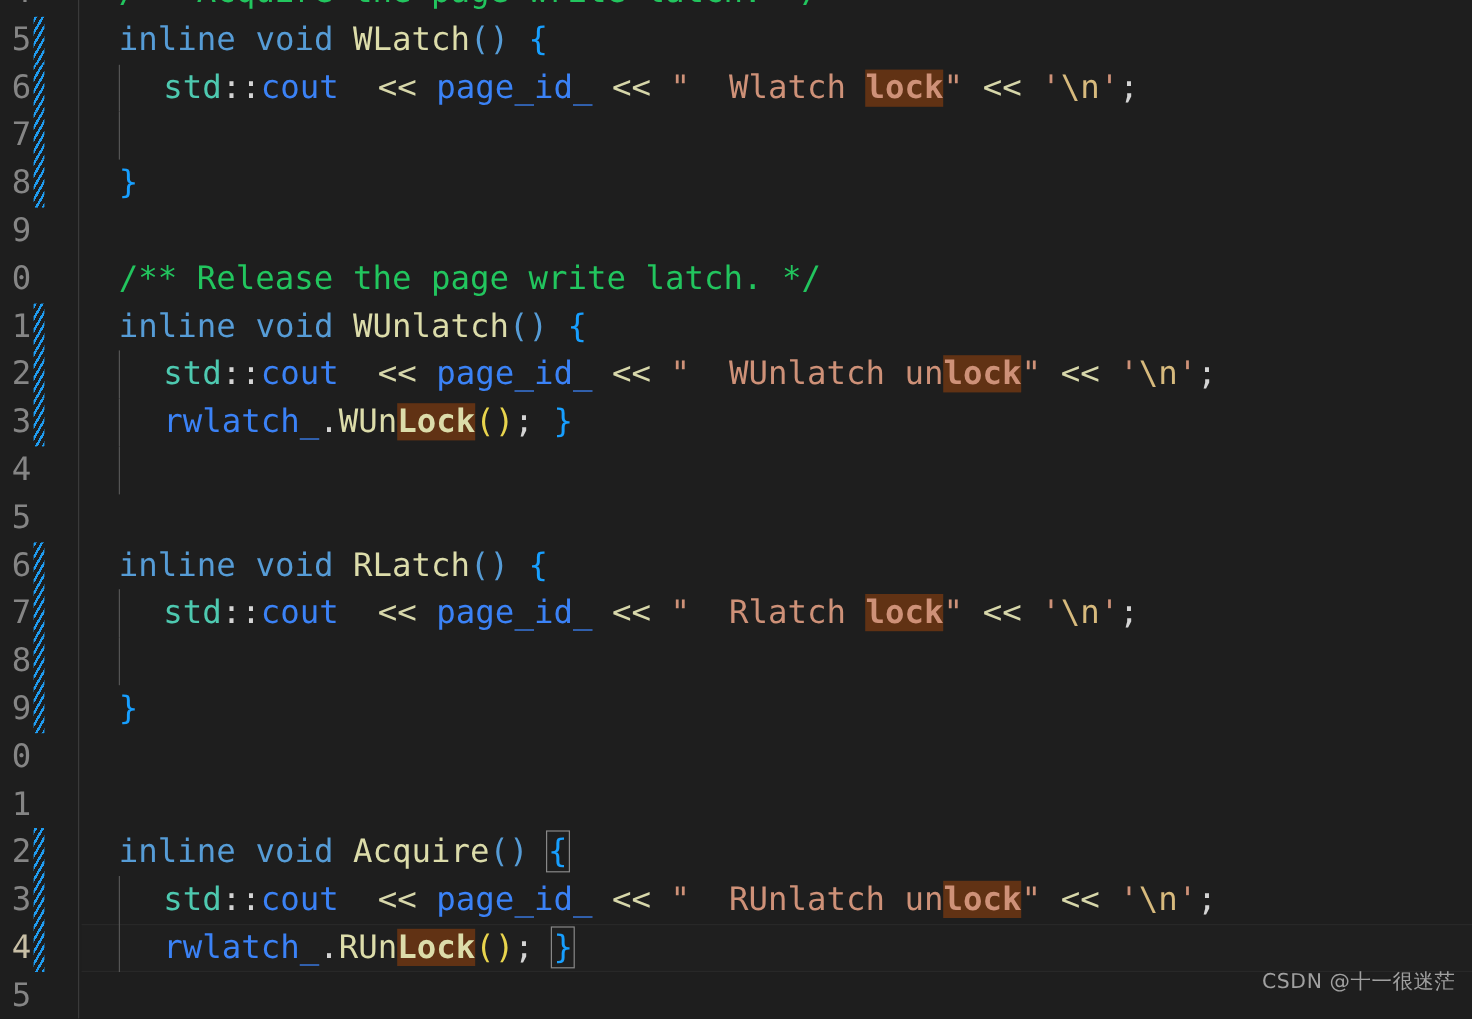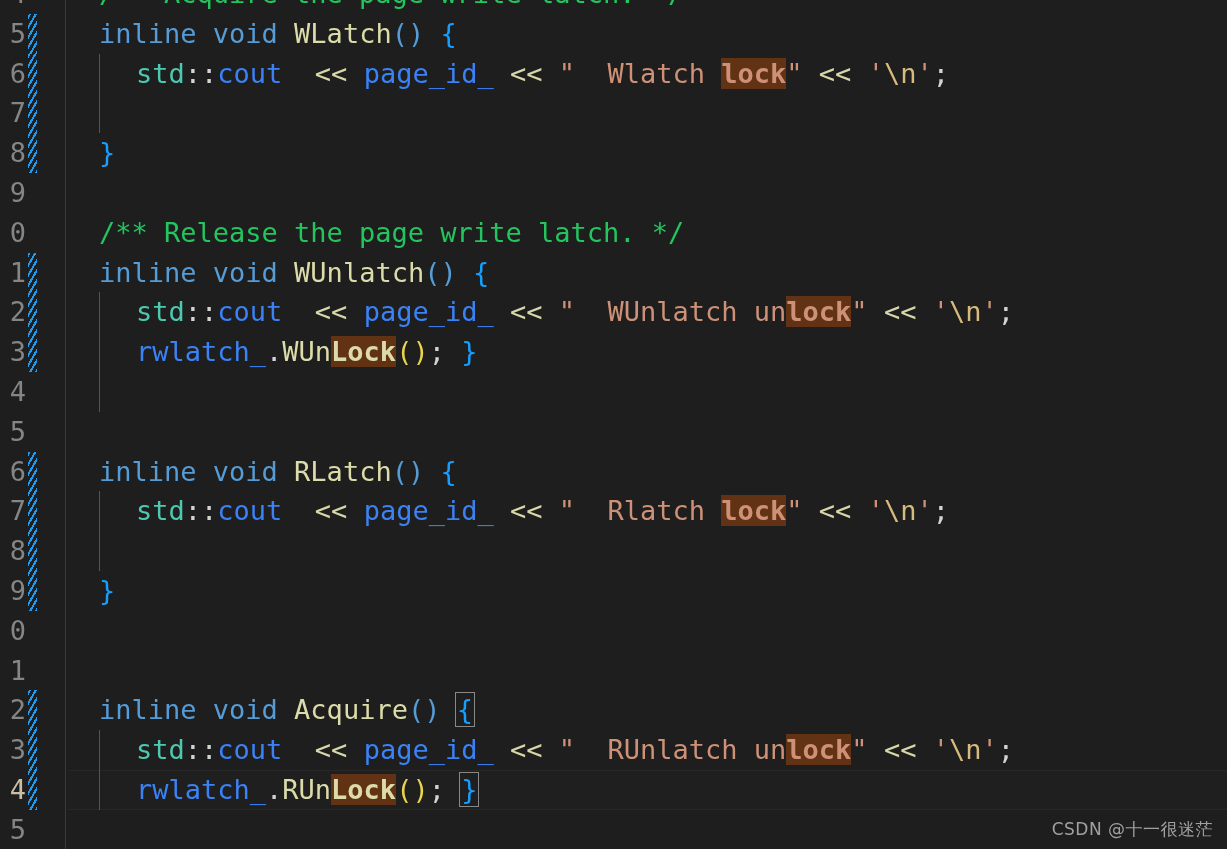--- a/index.html
+++ b/index.html
@@ -145,21 +145,21 @@
   .bmatch {
     outline: 1px solid #888888;
     outline-offset: 1px;
     position: relative;
   }
 
   
   .watermark {
     position: absolute;
     right: 14px;
-    bottom: 8px;
+    bottom: 20px;
     color: #a0a0a0;
     font-size: 17px;
     font-family: "DejaVu Sans", "Liberation Sans", sans-serif;
     letter-spacing: 0.5px;
     z-index: 9;
   }
 </style>
 </head>
 <body>
 

